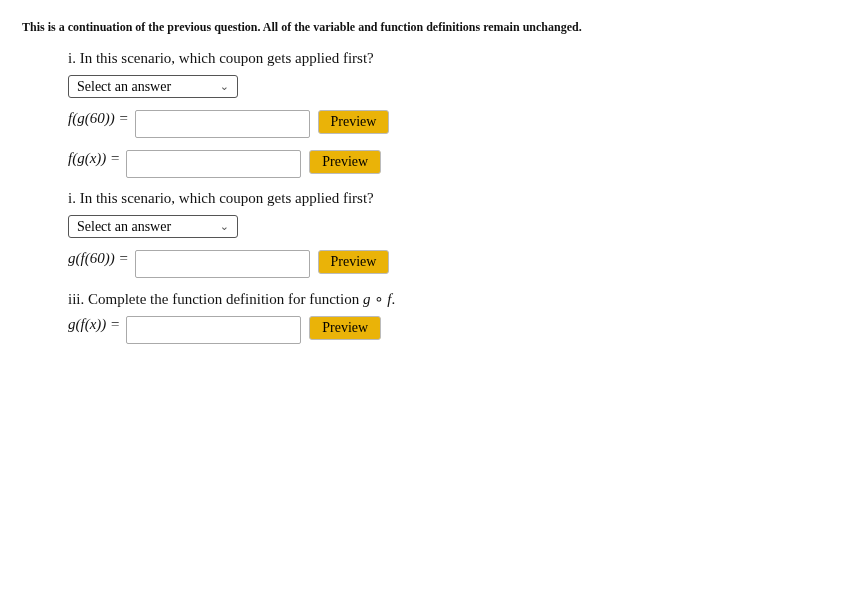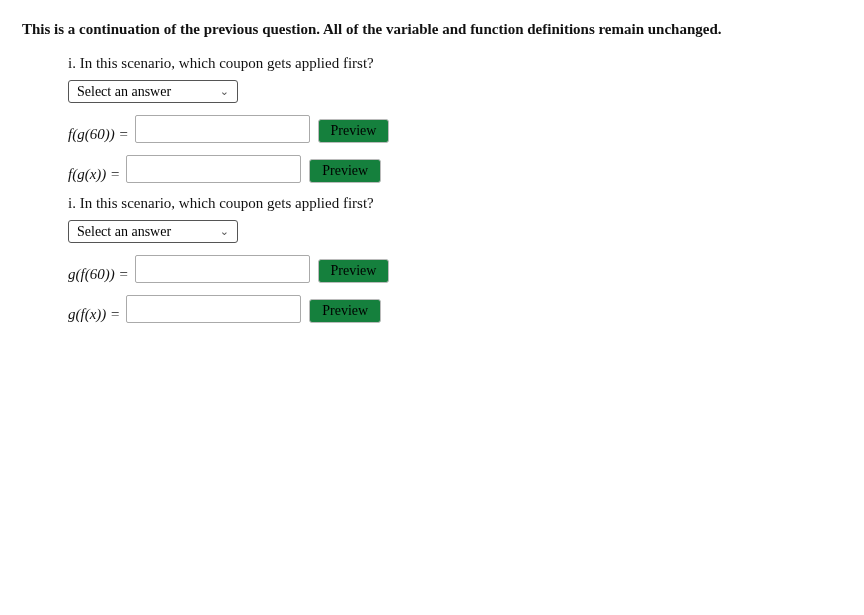--- a/index.html
+++ b/index.html
@@ -13,21 +13,21 @@
       font-family: Georgia, 'Times New Roman', serif;
       font-size: 15px;
       color: #111;
       padding: 18px 22px;
       width: 864px;
       min-height: 615px;
     }
 
     .header-text {
       font-weight: bold;
-      font-size: 15px;
+      font-size: 12px;
       margin-bottom: 14px;
       line-height: 1.5;
     }
 
     .section-a, .section-b {
       margin-left: 10px;
       margin-bottom: 10px;
     }
 
     .section-label {
@@ -71,21 +71,21 @@
 
     .select-chevron {
       font-size: 11px;
       color: #555;
       margin-left: 6px;
       pointer-events: none;
     }
 
     .equation-row {
       display: flex;
-      align-items: flex-end;
+      align-items: flex-start;
       margin-top: 4px;
     }
 
     .eq-label {
       font-style: italic;
       font-size: 15px;
       margin-right: 6px;
       white-space: nowrap;
     }
 
@@ -95,21 +95,21 @@
       height: 28px;
       width: 175px;
       font-size: 14px;
       padding: 2px 6px;
       outline: none;
       font-family: Georgia, serif;
     }
 
     .preview-btn {
       margin-left: 8px;
-      background: #15803d;
+      background: #eab308;
       border: 1px solid #bbb;
       border-radius: 3px;
       padding: 3px 12px;
       font-size: 14px;
       cursor: pointer;
       font-family: Georgia, serif;
     }
 
     .math-italic {
       font-style: italic;
@@ -175,20 +175,23 @@
     <div class="equation-row">
       <span class="eq-label">
         <span class="math-italic">g</span>(<span class="math-italic">f</span>(60)) =
       </span>
       <input type="text" class="eq-input" value="" style="">
       <button class="preview-btn">Preview</button>
     </div>
   </div>
 
   <div class="sub-item">
+    <div class="sub-label">
+      iii. Complete the function definition for function <span class="math-italic">g</span> ∘ <span class="math-italic">f</span>.
+    </div>
     <div class="equation-row">
       <span class="eq-label">
         <span class="math-italic">g</span>(<span class="math-italic">f</span>(<span class="math-italic">x</span>)) =
       </span>
       <input type="text" class="eq-input" value="" style="">
       <button class="preview-btn">Preview</button>
     </div>
   </div>
 </div>
 

